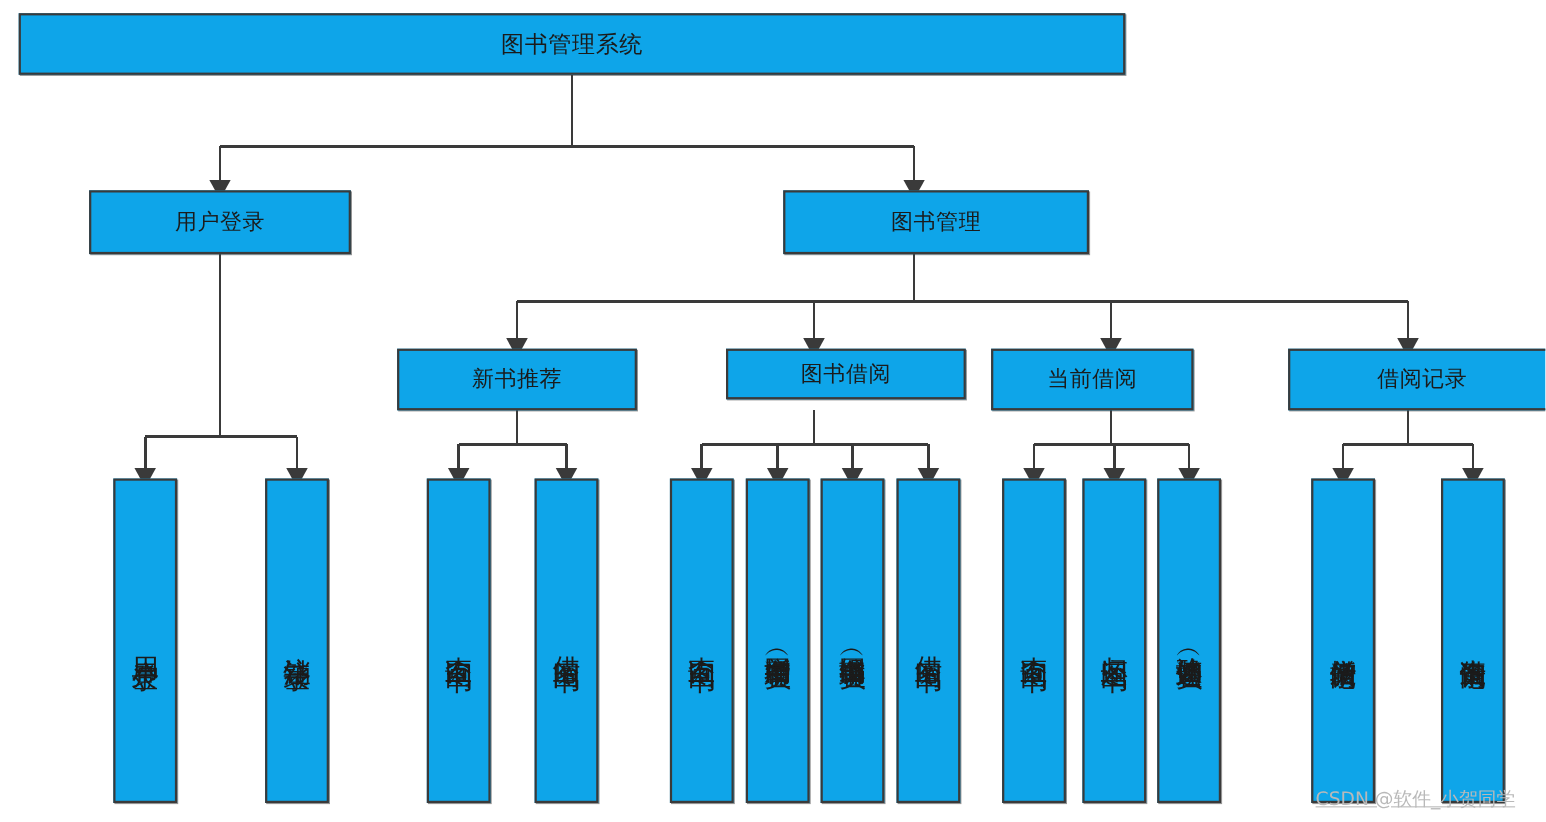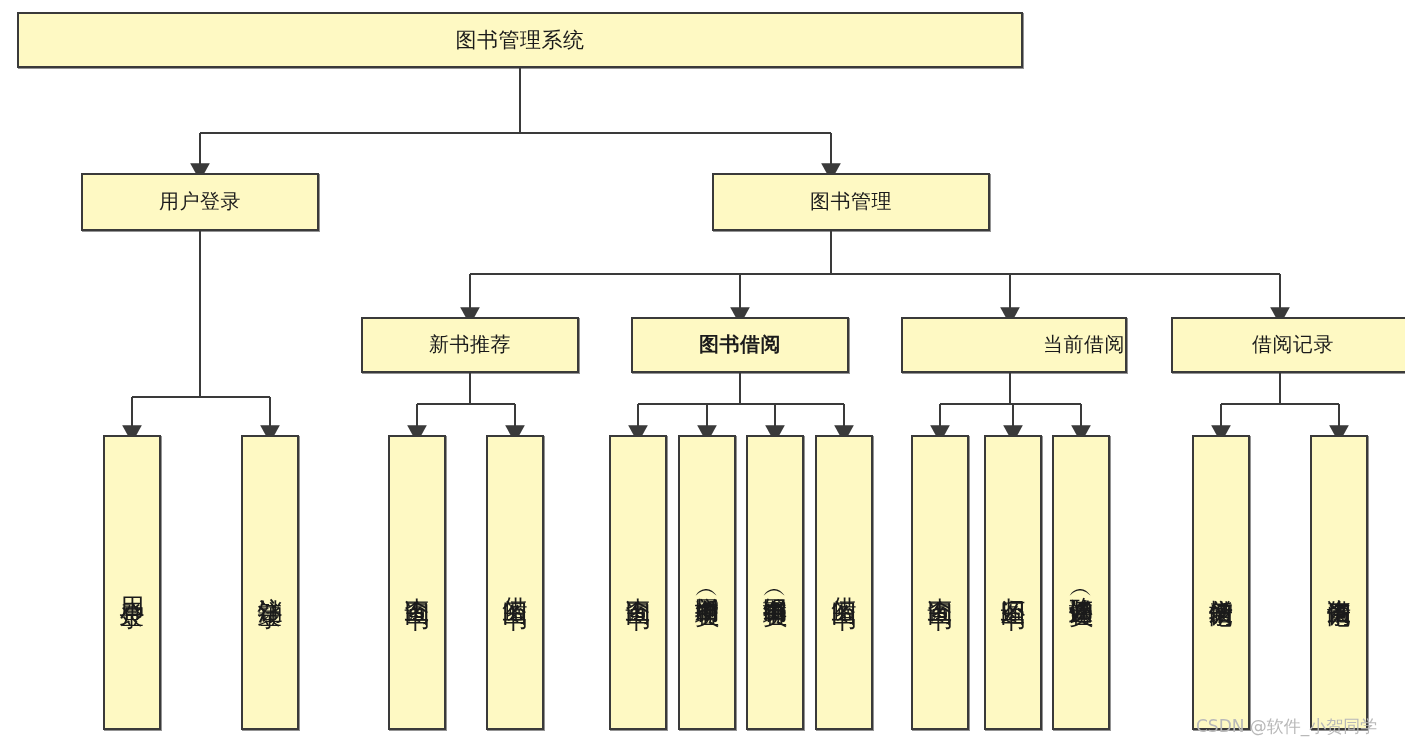--- a/index.html
+++ b/index.html
@@ -22,21 +22,21 @@
     position: absolute;
     left: 0;
     top: 0;
     width: 1405px;
     height: 747px;
     pointer-events: none;
   }
   .node {
     position: absolute;
     box-sizing: border-box;
-    background: #fef9c3;
+    background: #0ea5e9;
     border: 2px solid #3a3a3a;
     display: flex;
     align-items: center;
     justify-content: center;
     box-shadow: 1px 1px 0 rgba(60,60,60,0.55);
   }
   .node .label {
     color: #1b1b1b;
     letter-spacing: 0.5px;
     line-height: 1.06;
@@ -129,24 +129,24 @@
       </div>
       <div class="node horiz" style="left: 81px; top: 173px; width: 238px; height: 58px;">
         <span class="label">用户登录</span>
       </div>
       <div class="node horiz" style="left: 712px; top: 173px; width: 278px; height: 58px;">
         <span class="label">图书管理</span>
       </div>
       <div class="node horiz" style="left: 361px; top: 317px; width: 218px; height: 56px; text-align: right;">
         <span class="label">新书推荐</span>
       </div>
-      <div class="node horiz" style="left: 631px; top: 317px; width: 218px; height: 56px; font-weight: bold;">
+      <div class="node horiz" style="left: 660px; top: 317px; width: 218px; height: 46px;">
         <span class="label">图书借阅</span>
       </div>
-      <div class="node horiz" style="left: 901px; top: 317px; width: 226px; height: 56px; justify-content: flex-end;">
+      <div class="node horiz" style="left: 901px; top: 317px; width: 184px; height: 56px;">
         <span class="label">当前借阅</span>
       </div>
       <div class="node horiz" style="left: 1171px; top: 317px; width: 244px; height: 56px;">
         <span class="label">借阅记录</span>
       </div>
       <div class="node vert" style="left: 103px; top: 435px; width: 58px; height: 295px;">
         <span class="label">用户登录</span>
       </div>
       <div class="node vert" style="left: 241px; top: 435px; width: 58px; height: 295px;">
         <span class="label">注销登录</span>
@@ -179,14 +179,14 @@
         <span class="label">确认归还（管理员）</span>
       </div>
       <div class="node vert tall" style="left: 1192px; top: 435px; width: 58px; height: 295px;">
         <span class="label">新增借阅记录</span>
       </div>
       <div class="node vert tall" style="left: 1310px; top: 435px; width: 58px; height: 295px;">
         <span class="label">查询借阅记录</span>
       </div>
     </div>
 
-  <div id="watermark" style="left: 1196px; top: 715px; color: rgb(185, 185, 185);">CSDN @软件_小贺同学</div>
+  <div id="watermark" style="left: 1196px; top: 715px; color: rgb(185, 185, 185); text-decoration: underline;">CSDN @软件_小贺同学</div>
 </div>
 
 </body></html>

